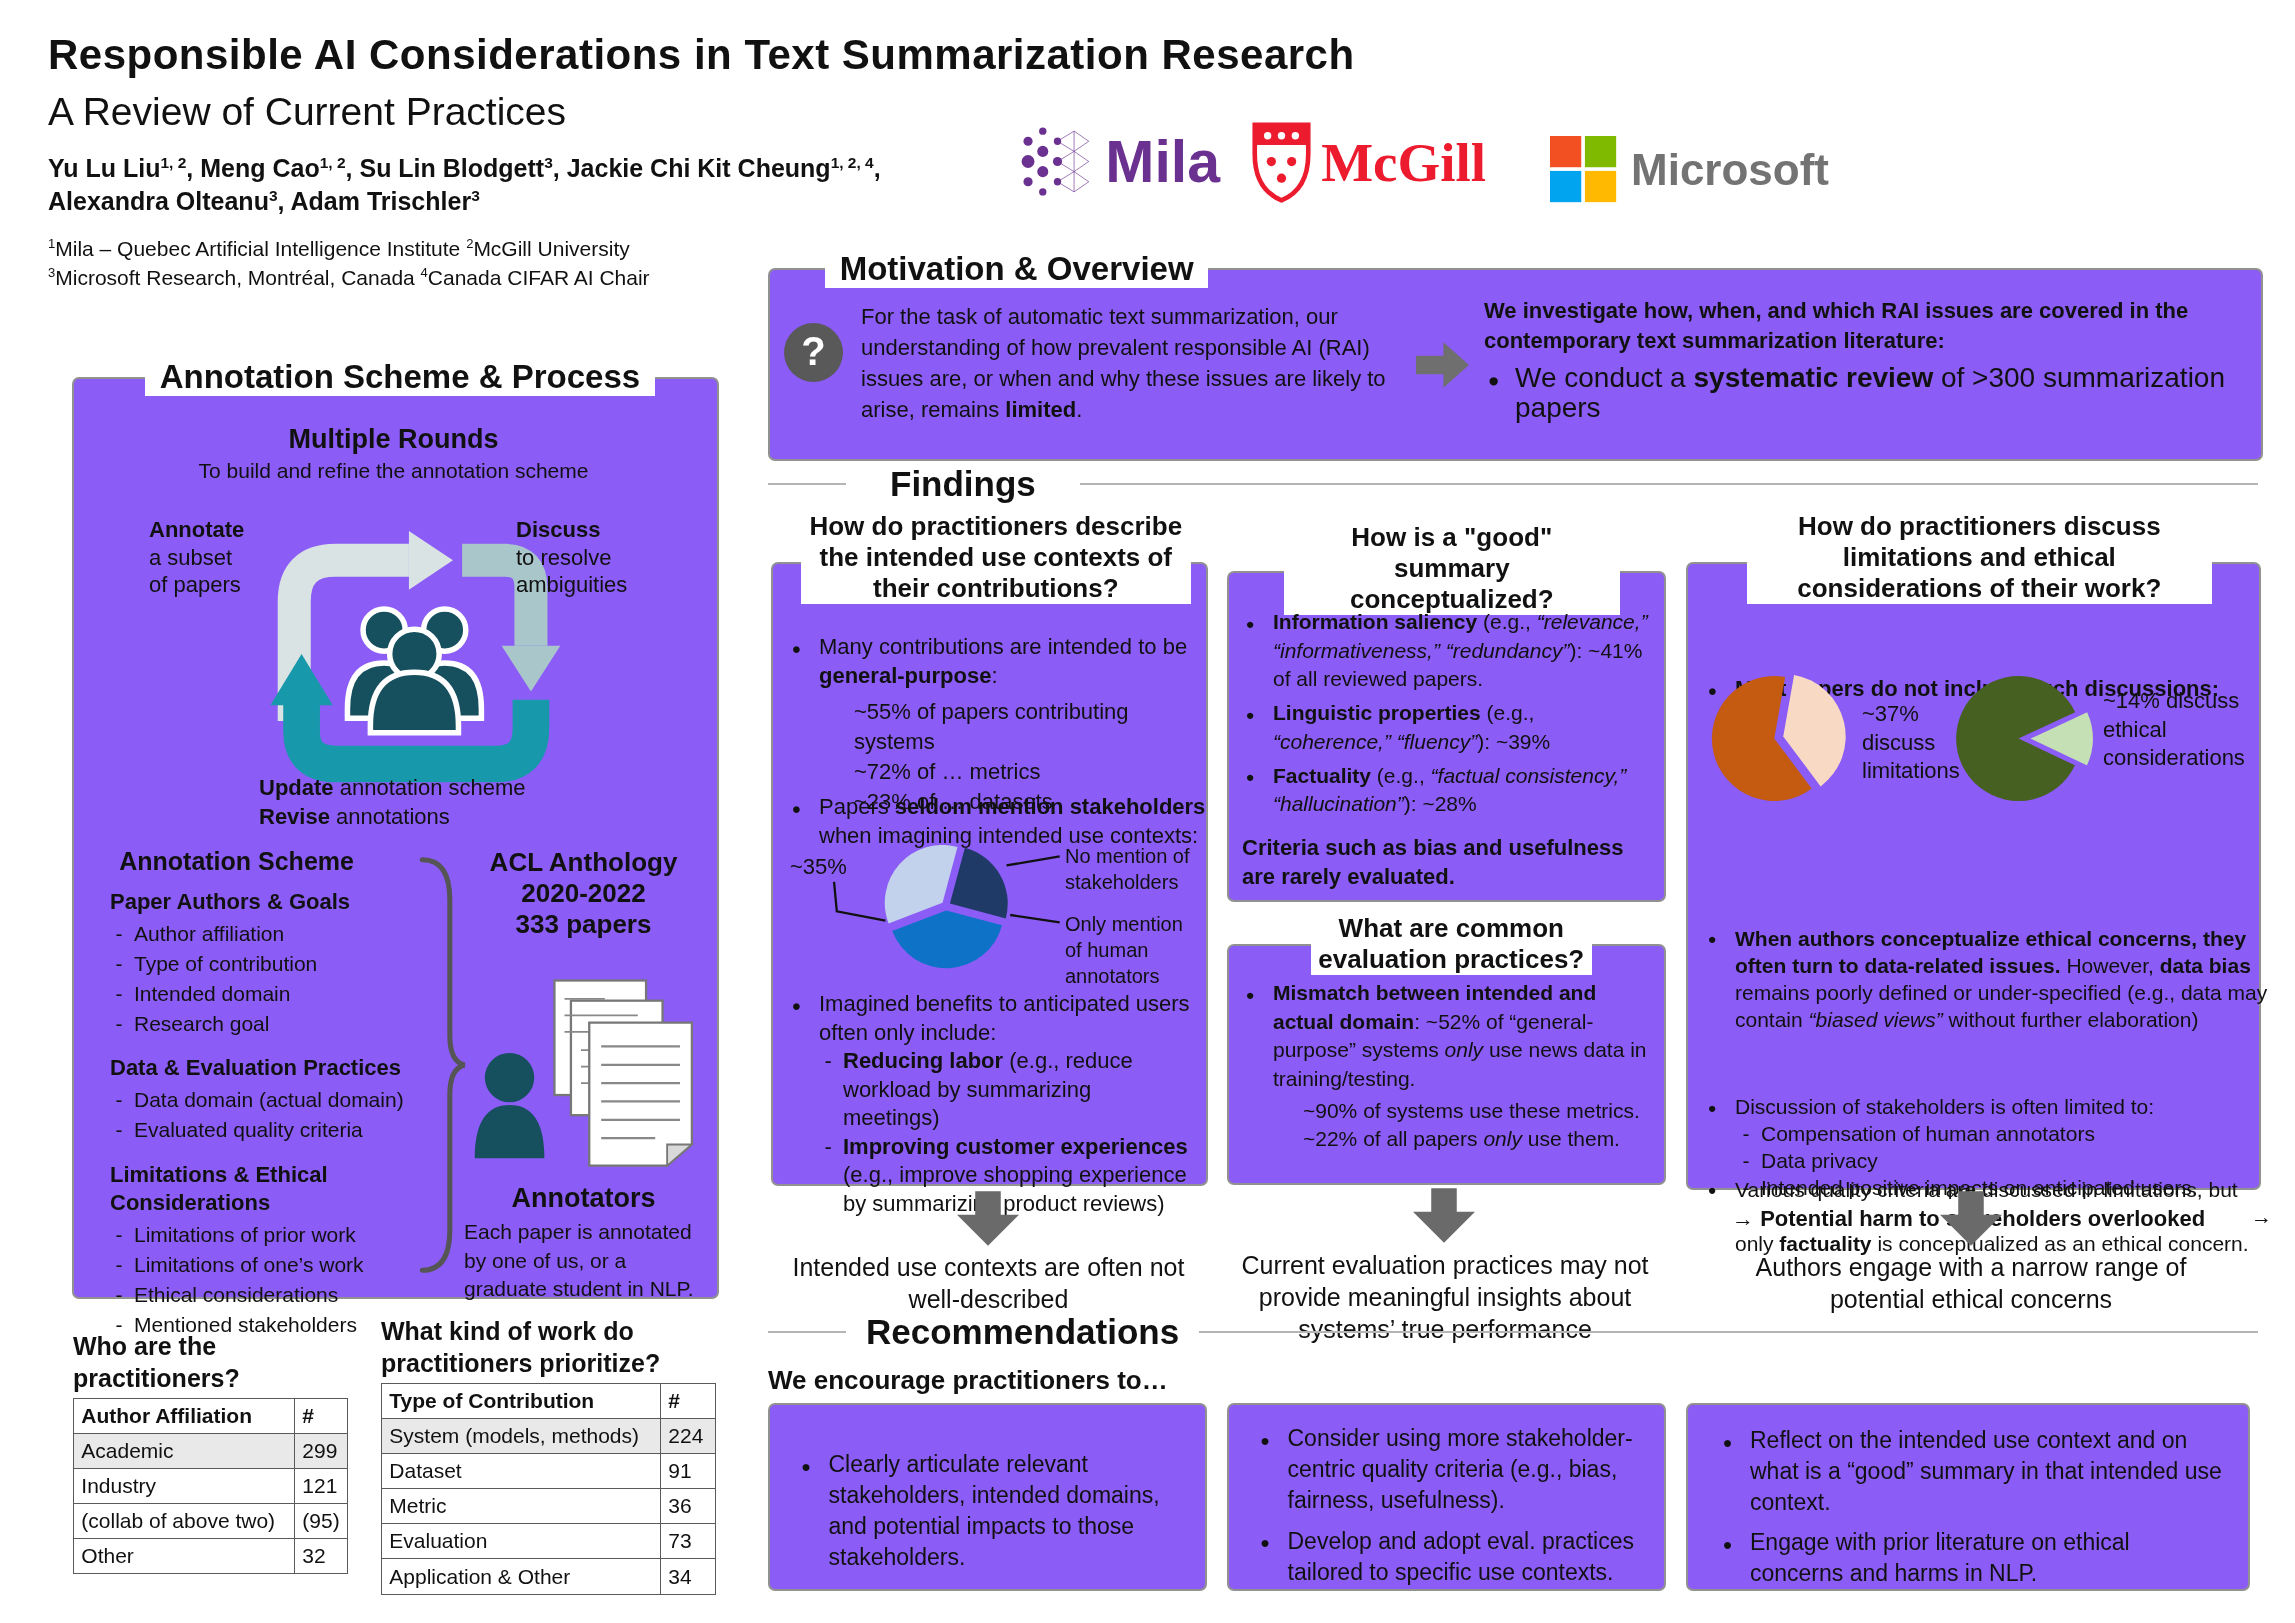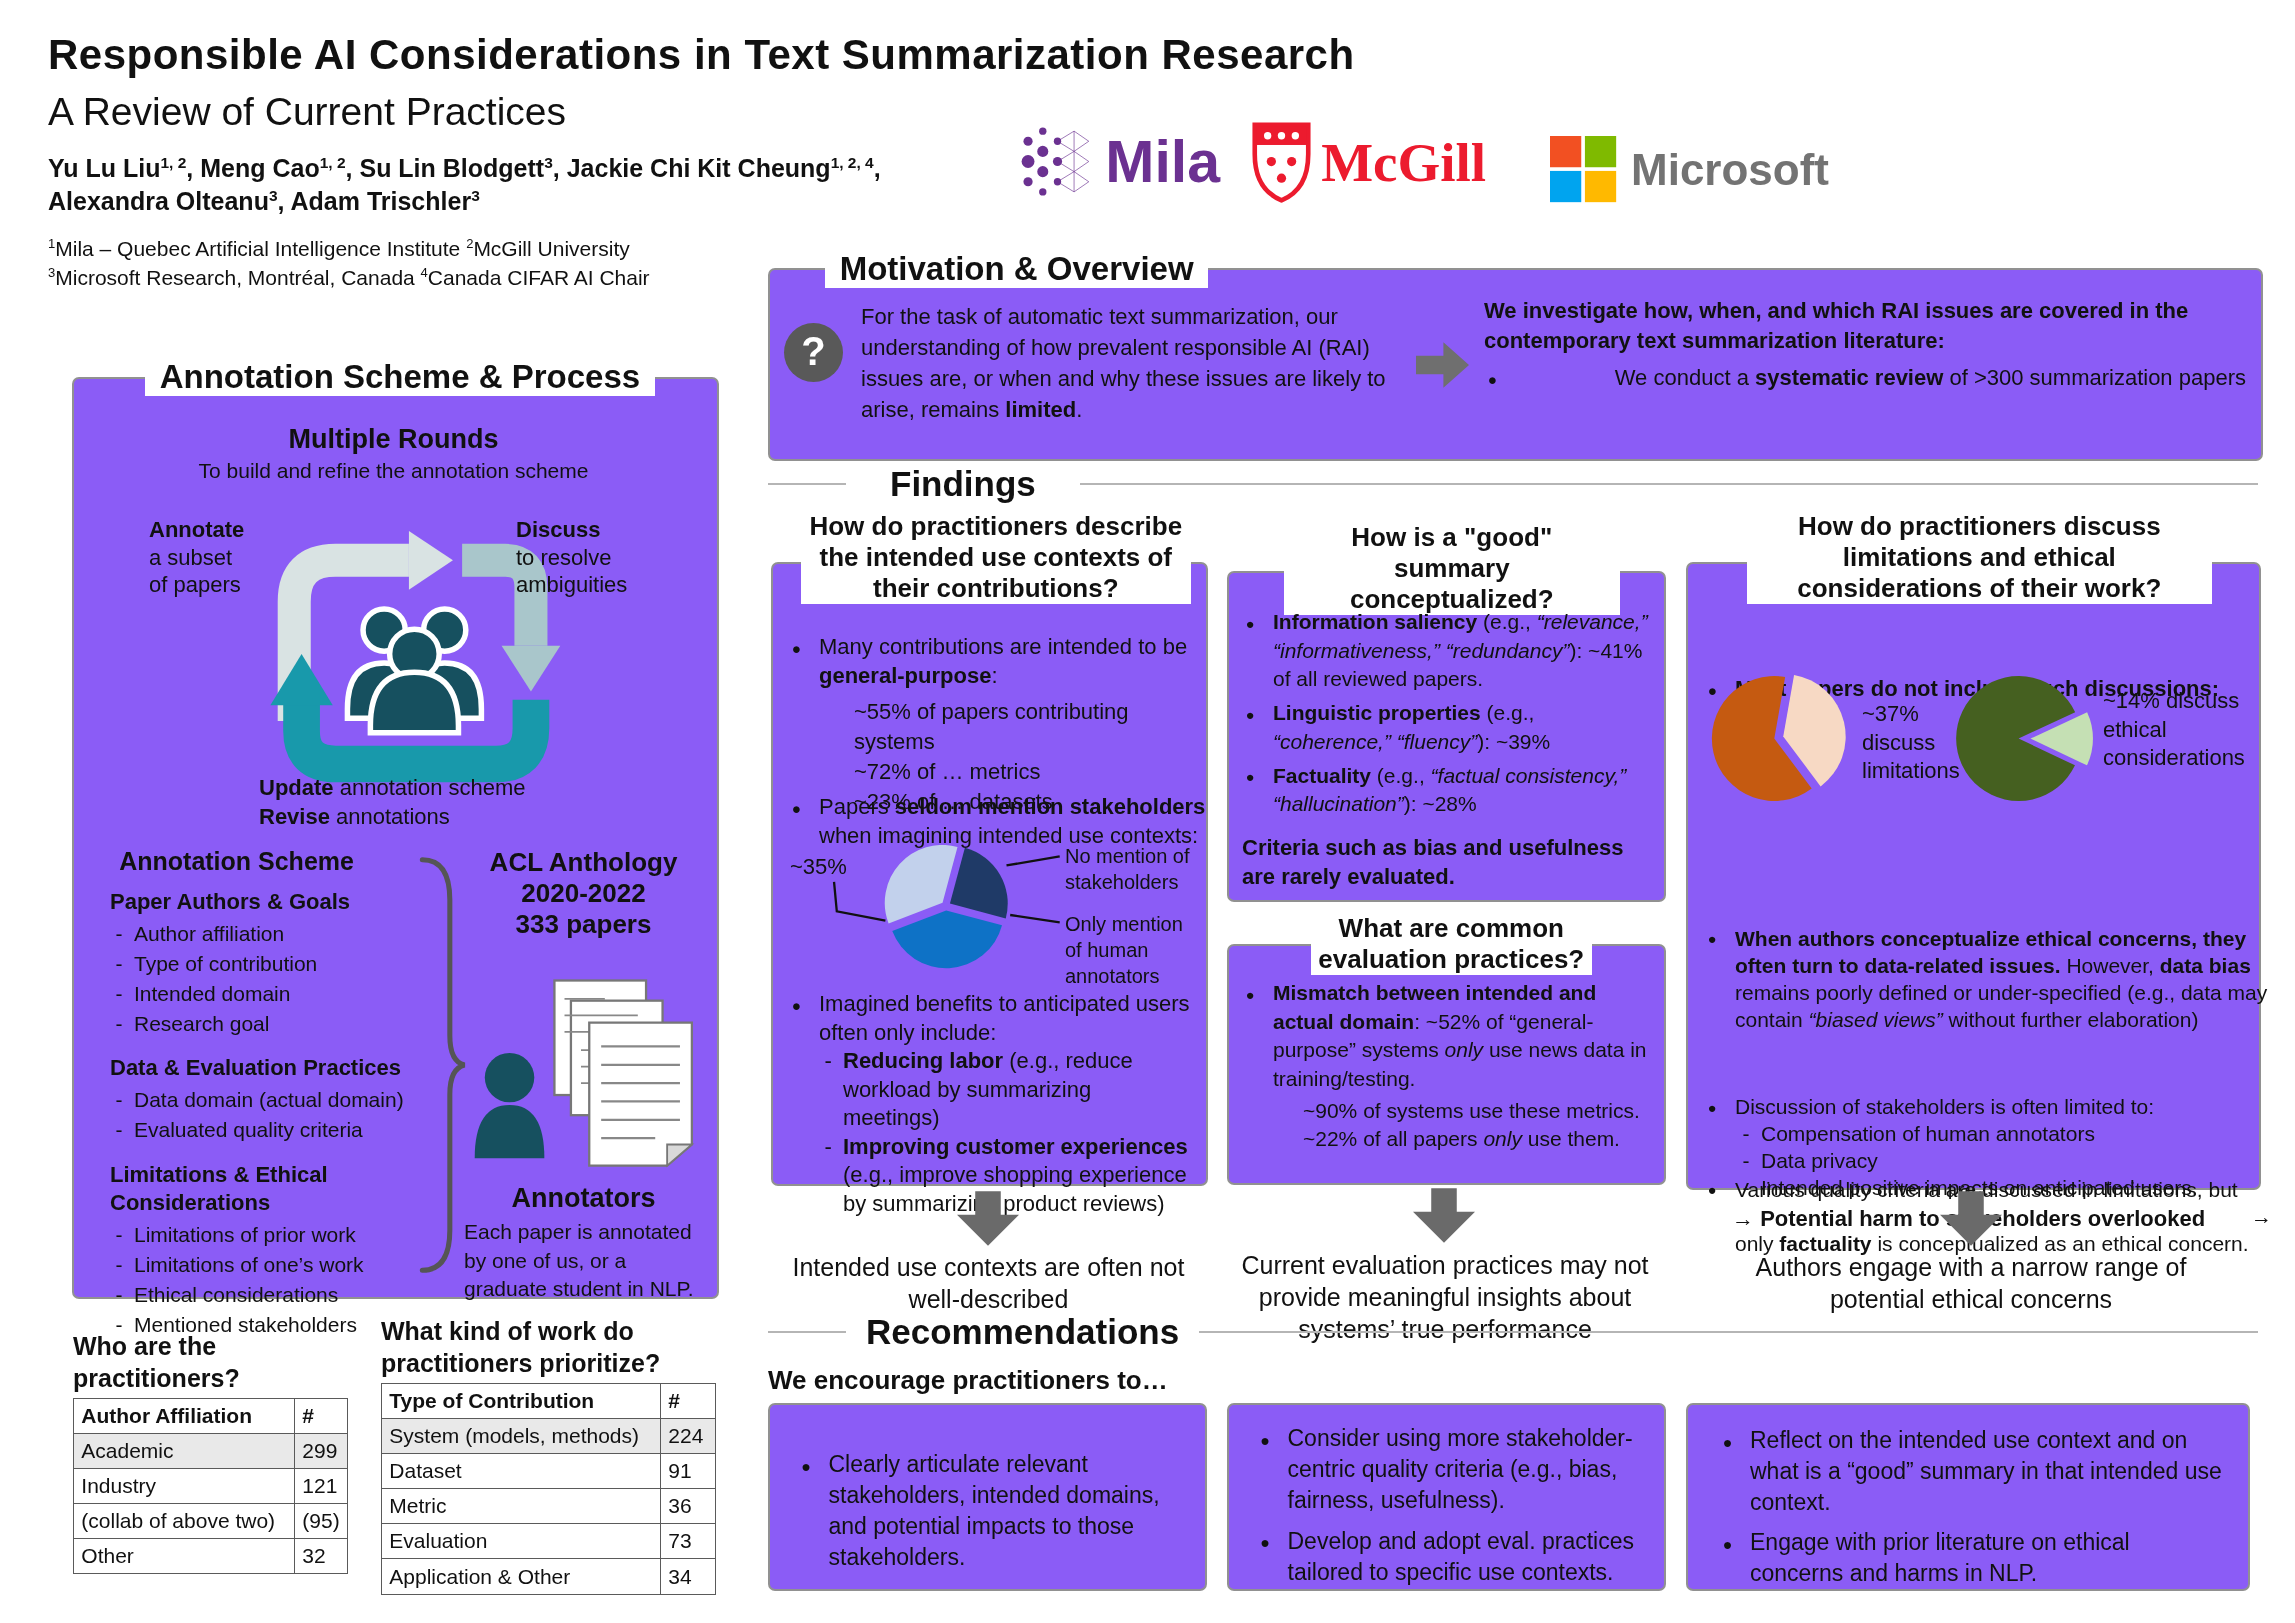--- a/index.html
+++ b/index.html
@@ -266,21 +266,21 @@
 <div class="abs" style="left:784px;top:323px;width:59px;height:59px;border-radius:50%;background:#595959;color:#fff;font-size:40px;font-weight:bold;text-align:center;line-height:57px;">?</div>
 
 <div class="abs" style="left:861px;top:301px;width:528px;font-size:22px;line-height:31px;"><span>For the task of automatic text summarization, our understanding of how prevalent responsible AI (RAI) issues are, or when and why these issues are likely to arise, remains </span><span class="b">limited</span><span>.</span></div>
 
 <svg class="abs" style="left:1416px;top:342px;" width="53" height="46" viewBox="0 0 58 50">
   <polygon points="0,15 30,15 30,0 58,25 30,50 30,35 0,35" fill="#6f6f6f"></polygon>
 </svg>
 
 <div class="abs" style="left:1484px;top:296px;width:762px;">
   <div style="font-size:22px;line-height:30px;margin-bottom:7.3px;"><span class="b">We investigate how, when, and which RAI issues are covered in the contemporary text summarization literature:</span></div>
-  <div class="bullet" style="font-size:22px;line-height:30px;text-align:right;"><span>We conduct a </span><span class="b">systematic review</span><span> of &gt;300 summarization papers</span></div>
+  <div class="bullet" style="font-size:28px;line-height:30px;"><span>We conduct a </span><span class="b">systematic review</span><span> of &gt;300 summarization papers</span></div>
 </div>
 
 <div class="section-row" style="left:768px;top:464px;width:1490px;gap:24px;">
   <div class="rule short"></div>
   <div class="stitle">Findings</div>
   <div class="rule long"></div>
 </div>
 
 <div class="box" style="left:771px;top:562px;width:433px;height:620px;"></div>
 <div class="box-heading" style="left:801px;top:511px;width:375px;font-size:26px;line-height:31px;">How do practitioners describe the intended use contexts of their contributions?</div>

